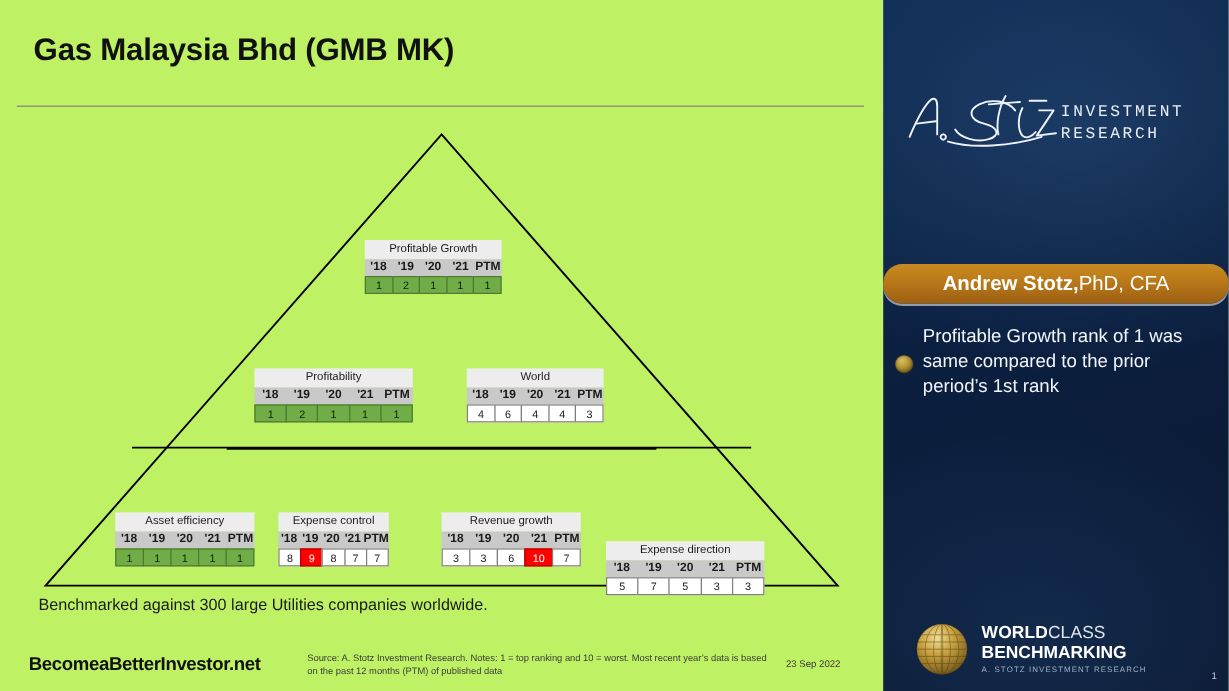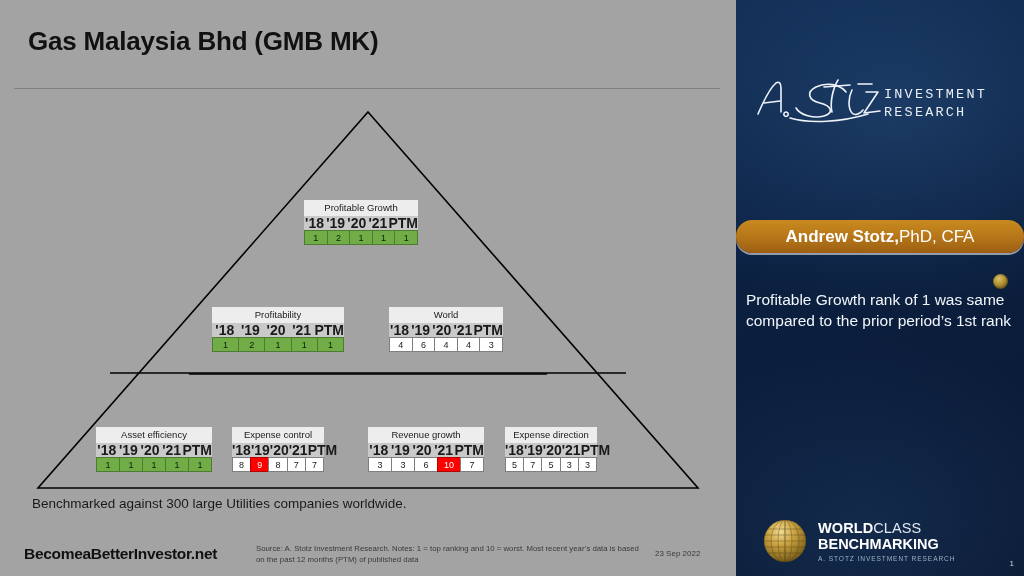--- a/index.html
+++ b/index.html
@@ -13,21 +13,21 @@
     overflow: hidden;
     font-family: "Liberation Sans", sans-serif;
     position: relative;
   }
 
   
   #slide-left {
     position: absolute;
     left: 0; top: 0;
     width: 736px; height: 576px;
-    background: #a3a3a3;
+    background: #bef264;
   }
 
   #slide-title {
     position: absolute;
     left: 28px; top: 26px;
     font-size: 26px;
     font-weight: bold;
     color: #111111;
     letter-spacing: -0.2px;
   }
@@ -63,21 +63,21 @@
     line-height: 12px;
     white-space: nowrap;
   }
   .mt-years {
     display: flex;
     background: #C9C9C9;
   }
   .mt-years > div {
     flex: 1 1 0;
     text-align: center;
-    font-size: 14px;
+    font-size: 10px;
     font-weight: bold;
     color: #1a1a1a;
     line-height: 12px;
     padding: 1px 0;
   }
   .mt-vals {
     display: flex;
   }
   .mt-vals > div {
     flex: 1 1 0;
@@ -95,21 +95,21 @@
   .mt-vals > div.green { background: #70AD47; border-color: #4e7a31; color: #0d1c06; }
   .mt-vals > div.red   { background: #FF0000; border-color: #b30000; color: #ffffff; }
 
   
   #tbl-profitable-growth { left: 304px; top: 200px; width: 114px; }
   #tbl-profitability     { left: 212px; top: 307px; width: 132px; }
   #tbl-growth            { left: 389px; top: 307px; width: 114px; }
   #tbl-asset-efficiency  { left: 96px;  top: 427px; width: 116px; }
   #tbl-expense-control   { left: 232px; top: 427px; width: 92px; }
   #tbl-revenue-growth    { left: 368px; top: 427px; width: 116px; }
-  #tbl-expense-direction { left: 505px; top: 427px; width: 92px; }
+  #tbl-expense-direction { left: 505px; top: 451px; width: 132px; }
 
   
   #benchmark-note {
     position: absolute;
     left: 32px; top: 496px;
     font-size: 13.5px;
     color: #1a1a1a;
   }
   #brand-url {
     position: absolute;
@@ -176,25 +176,24 @@
   #name-banner .nm-bold { font-weight: bold; color: #ffffff; font-size: 17px; }
   #name-banner .nm-reg  { font-weight: normal; color: #ffffff; font-size: 17px; }
 
   #bullets {
     position: absolute;
     left: 0; top: 270px;
     width: 288px;
   }
   .bullet-row {
     display: flex;
-    align-items: flex-end;
+    align-items: center;
     margin-bottom: 10px;
     padding-left: 10px;
     padding-right: 8px;
-    flex-direction: column;
   }
   .bullet-globe {
     flex: 0 0 auto;
     width: 15px; height: 15px;
     margin-top: 4px;
     margin-right: 8px;
     border-radius: 50%;
     background:
       radial-gradient(circle at 38% 30%, #d9c069 0%, #b59434 42%, #6e5a1c 78%, #3c3010 100%);
     box-shadow: inset 0 0 2px rgba(0,0,0,0.6);

